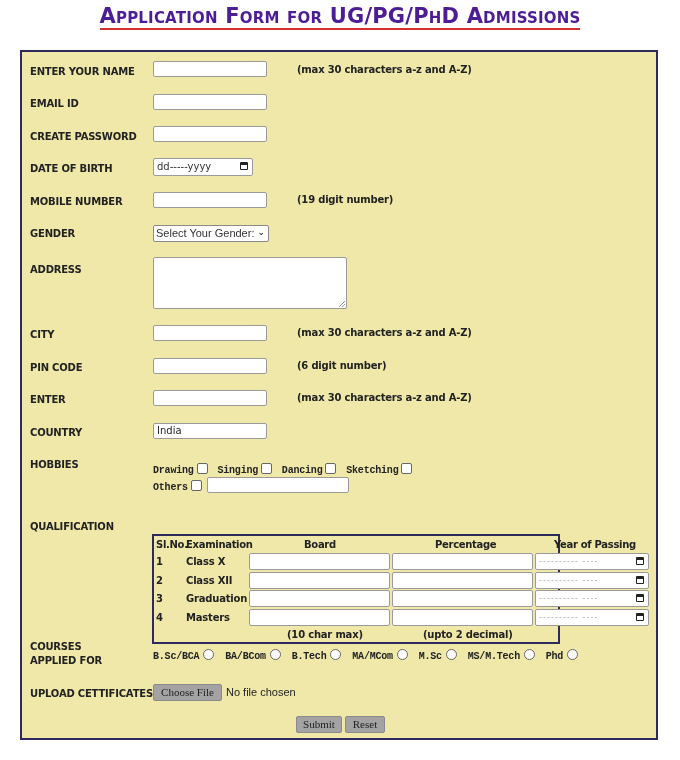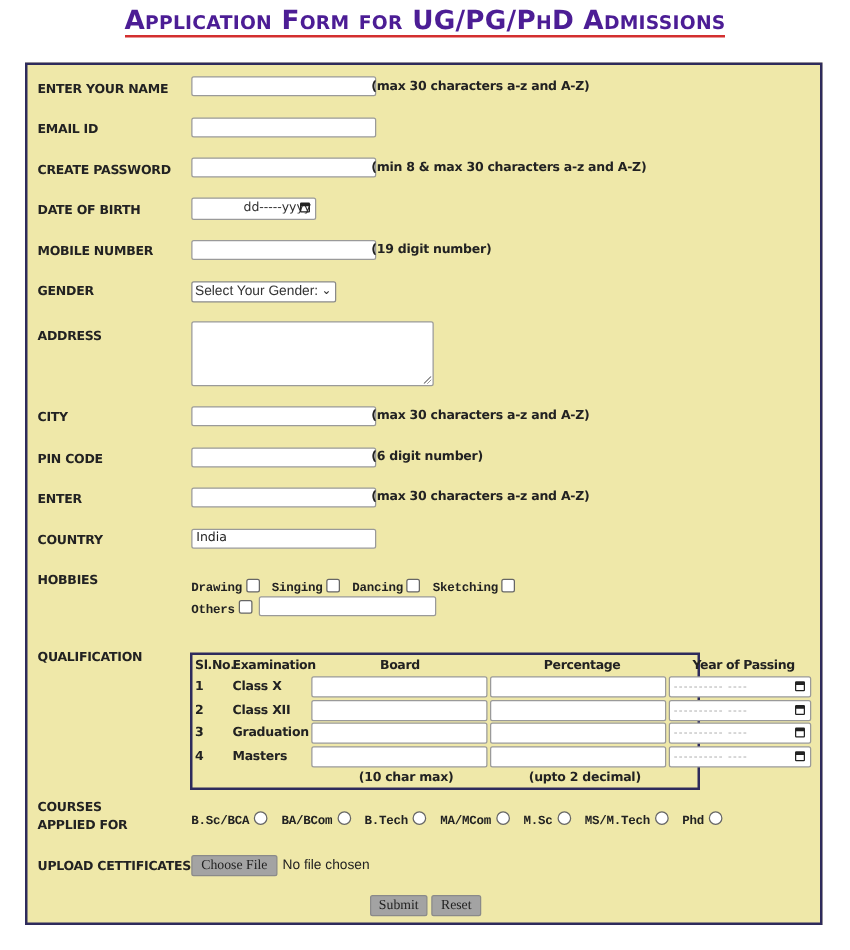--- a/index.html
+++ b/index.html
@@ -12,54 +12,54 @@
   .title span { border-bottom: 2px solid #d32f2f; padding-bottom: 0px; }
   .form-box {
     position: absolute; left: 20px; top: 50px; width: 638px; height: 690px;
     background: #efe8a9; border: 2px solid #2e2b5c; box-sizing: border-box;
   }
   .lbl {
     position: absolute; left: 8px; font-size: 10px; font-weight: bold; color: #222;
     font-family: "DejaVu Sans", sans-serif; letter-spacing: -0.2px;
   }
   .inp {
-    position: absolute; left: 131px; width: 148px; height: 16px; background: #fff;
+    position: absolute; left: 131px; width: 114px; height: 16px; background: #fff;
     border: 1px solid #9a9a9a; border-radius: 2px; box-sizing: border-box;
     font-family: "DejaVu Sans", sans-serif; font-size: 10px; padding: 0 3px; color: #222;
     line-height: 14px;
   }
   .hint {
     position: absolute; left: 275px; font-size: 10px; font-weight: bold; color: #222;
     font-family: "DejaVu Sans", sans-serif; letter-spacing: -0.2px;
   }
   .date {
     position: absolute; left: 131px; width: 100px; height: 18px; background: #fff;
     border: 1px solid #9a9a9a; border-radius: 2px; box-sizing: border-box;
-    font-size: 10px; color: #333; font-family: "DejaVu Sans", sans-serif; padding: 1px 3px; line-height: 14px; text-align: right;
+    font-size: 10px; color: #333; font-family: "DejaVu Sans", sans-serif; padding: 1px 3px; line-height: 14px;
   }
   .cal {
     position: absolute; right: 4px; top: 3px; width: 8px; height: 8px; border: 1.5px solid #222; border-top-width: 3px; border-radius: 1px; box-sizing: border-box;
   }
   .select {
     position: absolute; left: 131px; top: 173px; width: 116px; height: 17px; background: #fff;
     border: 1px solid #8a8a8a; border-radius: 2px; box-sizing: border-box;
     font-size: 11px; color: #333; padding: 1px 2px; line-height: 13px; white-space: nowrap; overflow: hidden;
   }
   .select .chev { position: absolute; right: 3px; top: 0px; font-size: 9px; font-weight: bold; }
   .textarea {
     position: absolute; left: 131px; top: 205px; width: 194px; height: 52px; background: #fff;
     border: 1px solid #9a9a9a; border-radius: 2px; box-sizing: border-box;
   }
   .resize { position: absolute; right: 1px; bottom: 1px; width: 6px; height: 6px;
     background: linear-gradient(135deg, transparent 45%, #999 45%, #999 55%, transparent 55%, transparent 70%, #999 70%, #999 80%, transparent 80%); }
   .row-text { position: absolute; font-size: 10px; font-weight: bold; color: #222; font-family: Liberation Mono, monospace; letter-spacing: -0.2px; white-space: nowrap; }
   .cb { display: inline-block; width: 9px; height: 9px; border: 1px solid #666; border-radius: 2px; background: #fff; vertical-align: -1px; margin: 0 4px 0 3px; }
   .radio { display: inline-block; width: 9px; height: 9px; border: 1px solid #666; border-radius: 50%; background: #fff; vertical-align: -1px; margin: 0 5px 0 4px; }
   .qual {
-    position: absolute; left: 130px; top: 470px; width: 408px; height: 110px;
+    position: absolute; left: 130px; top: 482px; width: 408px; height: 110px;
     border: 2px solid #2e2b5c; box-sizing: border-box;
   }
   .q-head { position: absolute; top: 3px; font-size: 10px; font-weight: bold; color: #222; font-family: "DejaVu Sans", sans-serif; letter-spacing: -0.3px; white-space: nowrap; }
   .q-cell { position: absolute; font-size: 10px; font-weight: bold; color: #222; font-family: "DejaVu Sans", sans-serif; letter-spacing: -0.2px; white-space: nowrap; }
   .q-inp { position: absolute; height: 17px; background: #fff; border: 1px solid #9a9a9a; border-radius: 2px; box-sizing: border-box; }
   .q-date { position: absolute; height: 17px; background: #fff; border: 1px solid #9a9a9a; border-radius: 2px; box-sizing: border-box; font-size: 9px; color: #aaa; padding: 1px 3px; letter-spacing: 1px; white-space: nowrap; overflow: hidden; line-height: 13px; }
   .q-date .cal { top: 3px; }
   .btn {
     position: absolute; height: 17px; background: #a3a3a3; border: 1px solid #8a8a8a;
     border-radius: 2px; box-sizing: border-box; font-size: 11px; color: #222; text-align: center; line-height: 15px;
@@ -76,21 +76,20 @@
 
   <div class="lbl" style="top:14px">ENTER YOUR NAME</div>
   <div class="inp" style="top:9px"></div>
   <div class="hint" style="top:12px">(max 30 characters a-z and A-Z)</div>
 
   <div class="lbl" style="top:46px">EMAIL ID</div>
   <div class="inp" style="top:42px"></div>
 
   <div class="lbl" style="top:79px">CREATE PASSWORD</div>
   <div class="inp" style="top:74px"></div>
-  <div class="hint" style="top:77px">(min 8 &amp; max 30 characters a-z and A-Z)</div>
 
   <div class="lbl" style="top:111px">DATE OF BIRTH</div>
   <div class="date" style="top:106px">
     <span>dd-----yyyy</span>
     <span class="cal"></span>
   </div>
 
   <div class="lbl" style="top:144px">MOBILE NUMBER</div>
   <div class="inp" style="top:140px"></div>
   <div class="hint" style="top:142px">(19 digit number)</div>

